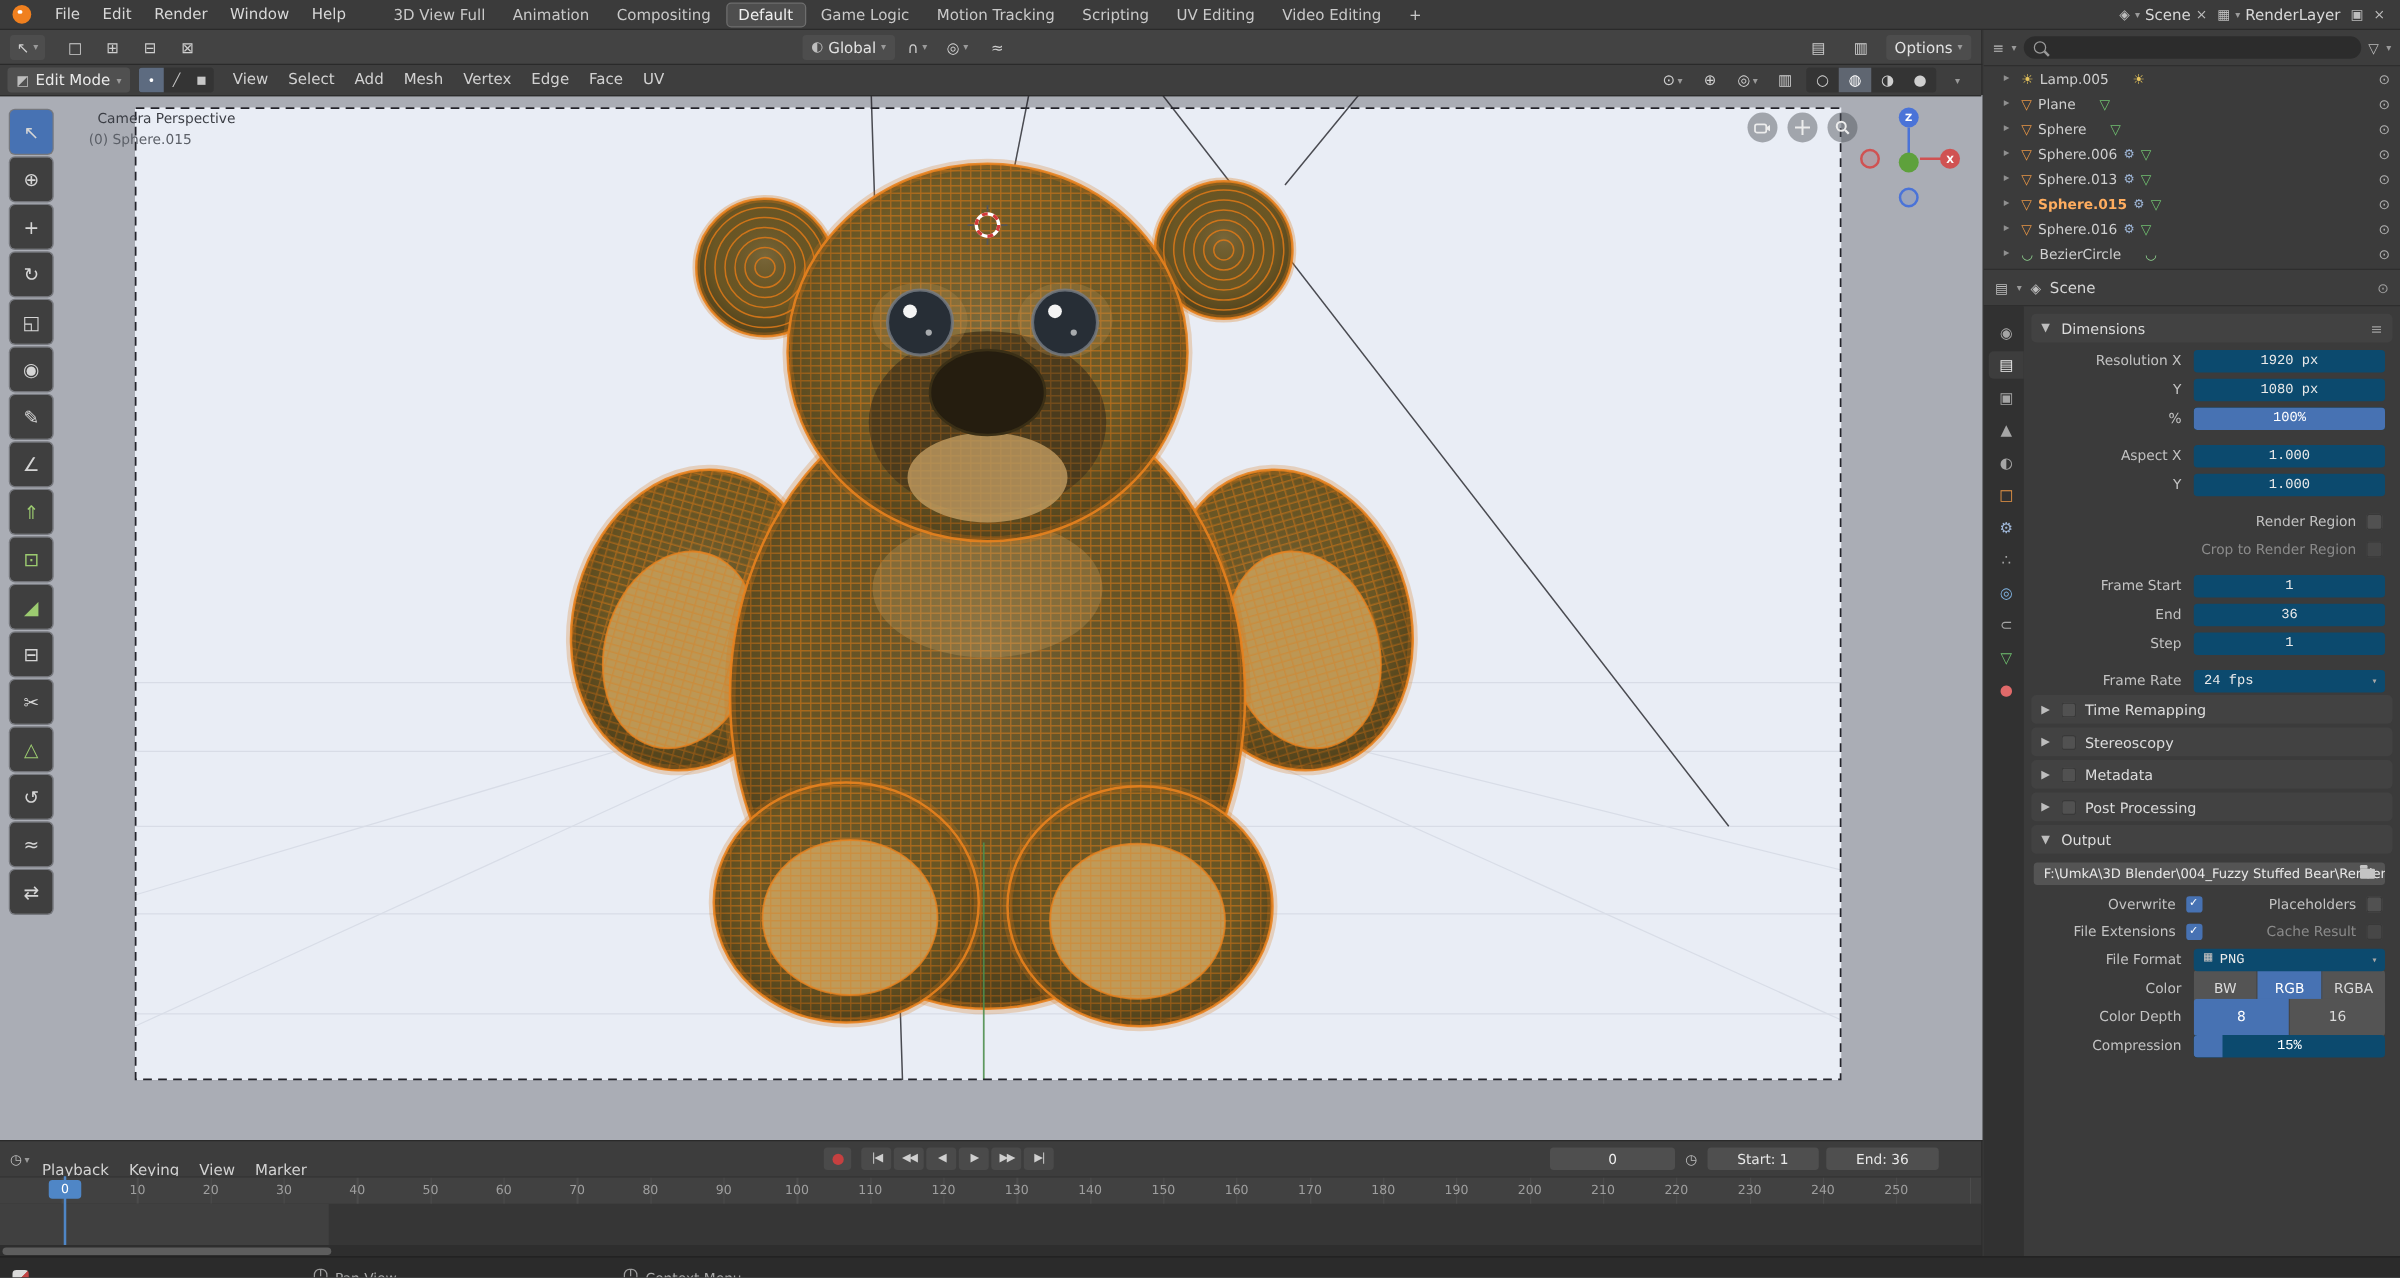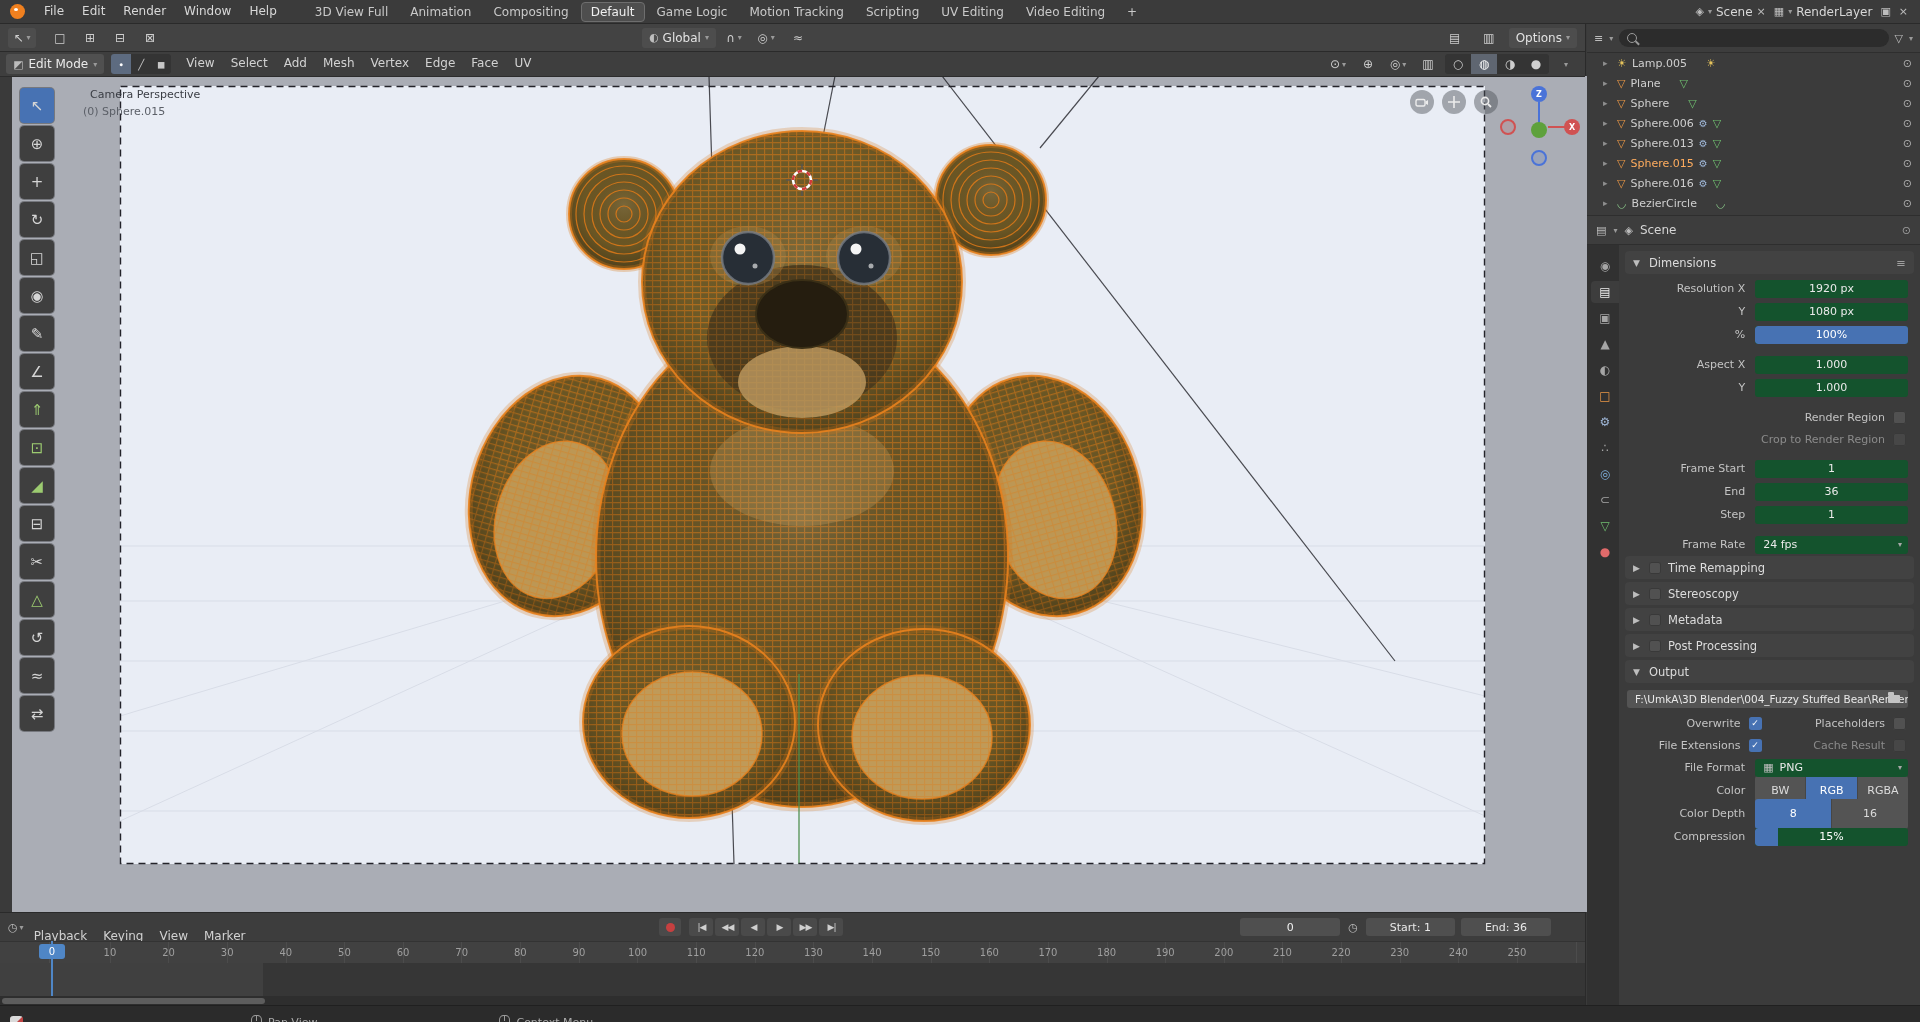--- a/index.html
+++ b/index.html
@@ -37,21 +37,21 @@
   .selmode-group{display:flex;background:#343434;border-radius:3px;overflow:hidden;margin:0 4px;}
   .selmode{width:20px;height:20px;display:flex;align-items:center;justify-content:center;color:#c7c7c7;font-size:10px;}
   .selmode.active{background:#5d6b80;color:#fff;}
   .hmenu{padding:0 8px;color:#d2d2d2;height:24px;line-height:23px;}
   .hdr-right{margin-left:auto;display:flex;align-items:center;gap:4px;}
   .hico{height:20px;min-width:20px;padding:0 3px;display:flex;align-items:center;justify-content:center;
         color:#cfcfcf;font-size:12px;border-radius:3px;gap:2px;}
   .shade-group{display:flex;background:#343434;border-radius:3px;overflow:hidden;}
   .shade-group .hico{border-radius:0;width:20px;}
   .hico.on{background:#5f6671;color:#fff;}
-  #vcanvas{position:absolute;left:12px;top:24px;width:1586px;height:836px;background:#aaadb5;overflow:hidden;}
+  #vcanvas{position:absolute;left:0;top:24px;width:1586px;height:836px;background:#aaadb5;overflow:hidden;}
   #vp-svg{position:absolute;left:0;top:0;}
   .vp-label1{position:absolute;left:78px;top:12px;font-size:11px;color:#3a3d44;z-index:4;}
   .vp-label2{position:absolute;left:71px;top:29px;font-size:11px;color:#5c6068;z-index:4;}
   
   .vp-toolbar{position:absolute;left:8px;top:12px;display:flex;flex-direction:column;gap:3px;z-index:6;}
   .tool-btn{width:34px;height:35px;background:rgba(58,58,58,.96);border-radius:4px;display:flex;align-items:center;
             justify-content:center;box-shadow:0 0 0 1px rgba(0,0,0,.3);}
   .tool-btn.active{background:#4772b3;}
   .tool-btn span{font-size:15px;color:#d5d5d5;}
   .tool-btn.green span{color:#9ccb70;}
@@ -72,41 +72,41 @@
   .search-icon{display:inline-block;width:8px;height:8px;border:1.5px solid #9a9a9a;border-radius:50%;position:relative;flex:0 0 auto;}
   .search-icon::after{content:"";position:absolute;width:5px;height:1.5px;background:#9a9a9a;transform:rotate(45deg);right:-4px;bottom:-1px;}
   .out-rows{height:162px;overflow:hidden;}
   .o-row{height:20px;display:flex;align-items:center;padding:0 8px 0 16px;font-size:11px;color:#cfcfcf;gap:5px;}
   .o-arrow{color:#8f8f8f;font-size:9px;width:9px;flex:0 0 auto;}
   .o-ico{font-size:11px;color:#bdbdbd;}
   .o-ico.wrench,.o-ico.data{visibility:hidden;}
   .o-ico.vis{visibility:visible;}
   .o-ico.wrench{color:#9fb7d8;font-size:10px;}
   .o-ico.eye{margin-left:auto;color:#b0b0b0;}
-  .o-row.selected .o-name{color:#ffad5f;}
+  .o-row.selected .o-name{color:#ffad5f;font-weight:bold;}
   
   .prop-bread{height:28px;background:#3d3d3d;border-top:1px solid #2e2e2e;border-bottom:1px solid #2e2e2e;
               display:flex;align-items:center;padding:0 9px;gap:7px;flex:0 0 auto;}
   .pin{margin-left:auto;color:#9f9f9f;font-size:11px;}
   .prop-body{flex:1;display:flex;min-height:0;}
   .prop-tabs{width:32px;background:#313131;display:flex;flex-direction:column;align-items:flex-end;padding-top:10px;gap:4px;flex:0 0 auto;}
   .ptab{width:28px;height:22px;display:flex;align-items:center;justify-content:center;border-radius:4px 0 0 4px;color:#a5a5a5;font-size:12px;}
   .ptab.active{background:#3d3d3d;color:#ececec;}
   .prop-content{flex:1;padding:6px 6px 0 6px;box-sizing:border-box;overflow:hidden;}
   .sec-h{height:23px;display:flex;align-items:center;gap:7px;color:#dcdcdc;font-size:11.5px;background:#424242;
          border-radius:4px;padding:0 8px;margin-bottom:3px;}
   .sec-arrow{font-size:9px;color:#bdbdbd;width:9px;}
   .sec-menu{margin-left:auto;color:#9f9f9f;}
   .sec-cb{display:none;}
   .sec-cb.show{display:flex;}
   .prop-row{display:flex;align-items:center;height:23px;padding-right:6px;}
   .prop-label{width:46%;text-align:right;padding-right:10px;color:#c3c3c3;font-size:11px;box-sizing:border-box;flex:0 0 auto;}
   .prop-label.dim{color:#8b8b8b;}
-  .pfield{flex:1;height:18px;background:#14532d;border-radius:3px;color:#eaeaea;font-size:11px;display:flex;
-          align-items:center;justify-content:center;position:relative;overflow:hidden;}
+  .pfield{flex:1;height:18px;background:#0c4a6e;border-radius:3px;color:#eaeaea;font-size:11px;display:flex;
+          align-items:center;justify-content:center;position:relative;overflow:hidden;font-family:Liberation Mono, monospace;}
   .pfield.left{justify-content:flex-start;padding-left:8px;box-sizing:border-box;}
   .pfield .dd{position:absolute;right:6px;font-size:8px;color:#a8a8a8;}
   .slider-fill{position:absolute;left:0;top:0;bottom:0;background:#4772b3;border-radius:3px 0 0 3px;}
   .slider-text{position:relative;z-index:2;color:#fff;}
   .gap{height:7px;}
   .cbrow{display:flex;justify-content:flex-end;align-items:center;height:22px;gap:8px;padding-right:8px;font-size:11px;color:#c3c3c3;}
   .cb{width:13px;height:13px;background:#515151;border-radius:2.5px;box-shadow:inset 0 0 0 1px #393939;
       display:flex;align-items:center;justify-content:center;font-size:9px;color:#fff;flex:0 0 auto;}
   .cb.checked{background:#4772b3;box-shadow:none;}
   .cb.checked::after{content:"✓";}

